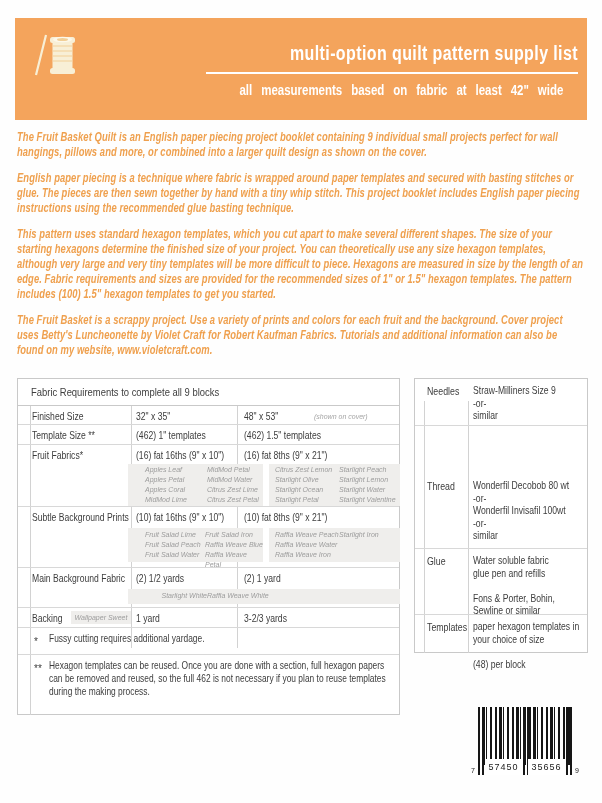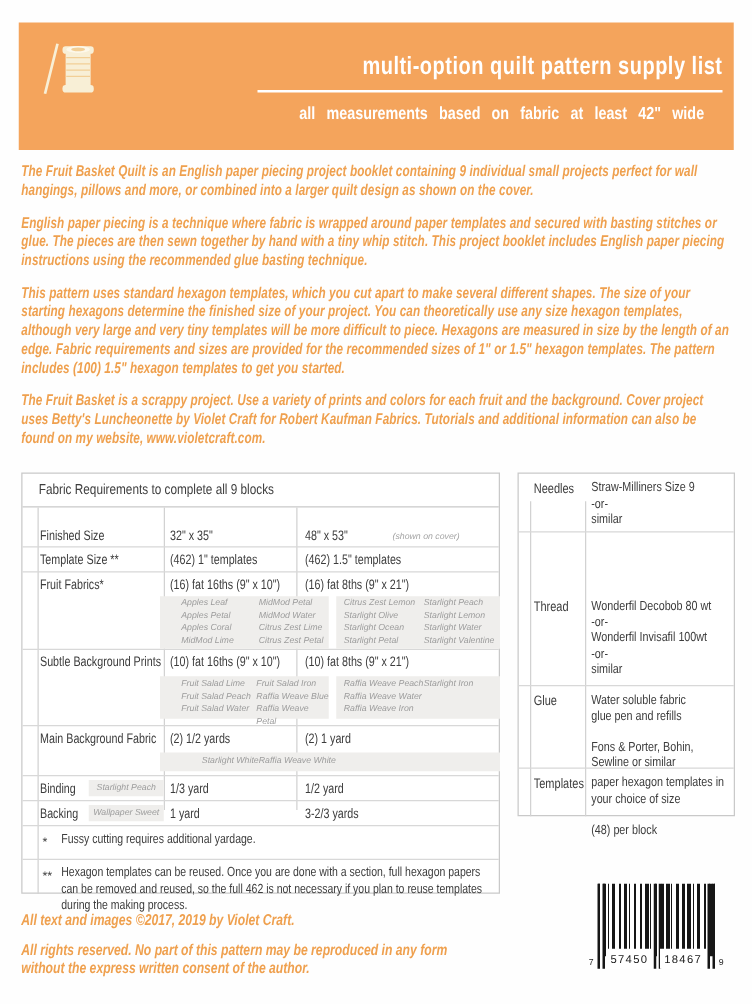--- a/index.html
+++ b/index.html
@@ -115,21 +115,21 @@
 
   <div id="ftable" class="tbl">
     <div class="tbl-title">
       <span>Fabric Requirements to complete all 9 blocks</span>
     </div>
 
     <div class="vline" style="left:12px;top:27px;height:309px;"></div>
     <div class="vline" style="left:113px;top:27px;height:242px;"></div>
     <div class="vline" style="left:219px;top:27px;height:242px;"></div>
 
-    <div class="trow" style="height:19px;margin-top:13px;">
+    <div class="trow" style="height:19px;">
       <span class="flabel">Finished Size</span>
       <span class="fv1">32" x 35"</span>
       <span class="fv2">48" x 53"</span>
       <span class="fnote">(shown on cover)</span>
     </div>
 
     <div class="trow" style="height:20px;text-align:right;">
       <span class="flabel">Template Size **</span>
       <span class="fv1">(462) 1" templates</span>
       <span class="fv2">(462) 1.5" templates</span>
@@ -184,26 +184,20 @@
     <div class="trow" style="height:40px;text-align:right;">
       <span class="flabel">Main Background Fabric</span>
       <span class="fv1">(2) 1/2 yards</span>
       <span class="fv2">(2) 1 yard</span>
       <div class="strip" style="left:110px;top:21px;width:272px;height:15px;padding:2px 0 0 17px;">
         <span class="c1">Starlight White</span>
         <span>Raffia Weave White</span>
       </div>
     </div>
 
-    <div class="trow" style="height:20px;">
-      <span class="flabel">Binding</span>
-      <span class="ftag">Starlight Peach</span>
-      <span class="fv1">1/3 yard</span>
-      <span class="fv2">1/2 yard</span>
-    </div>
 
     <div class="trow" style="height:20px;">
       <span class="flabel">Backing</span>
       <span class="ftag">Wallpaper Sweet</span>
       <span class="fv1">1 yard</span>
       <span class="fv2">3-2/3 yards</span>
     </div>
 
     <div class="trow" style="height:23px;">
       <span class="fnmark">*</span>
@@ -245,33 +239,28 @@
     </div>
     <div class="trow" style="height:65px;">
       <span class="nlabel">Templates</span>
       <span class="nvalue">paper hexagon templates in
 your choice of size
 
 (48) per block</span>
     </div>
   </div>
 
-  <div class="footer">
-    <span class="l1">All text and images ©2017, 2019 by Violet Craft.</span>
-    <span class="l2">All rights reserved.  No part of this pattern may be reproduced in any form</span>
-    <span class="l2">without the express written consent of the author.</span>
-  </div>
 
   <div class="barcode">
     <div class="bars"></div>
     <div class="guard" style="left:0;"></div>
     <div class="guard" style="left:4px;"></div>
     <div class="guard" style="left:45px;"></div>
     <div class="guard" style="left:49px;"></div>
     <div class="guard" style="right:4px;"></div>
     <div class="guard" style="right:0;"></div>
     <span class="bc-box" style="left:7px;width:37px;">57450</span>
-    <span class="bc-box" style="left:50px;width:37px;">18467</span>
+    <span class="bc-box" style="left:50px;width:37px;">35656</span>
     <span class="bc-d" style="left:-7px;">7</span>
     <span class="bc-d" style="right:-7px;">9</span>
   </div>
 
 </div>
 
 </body></html>

